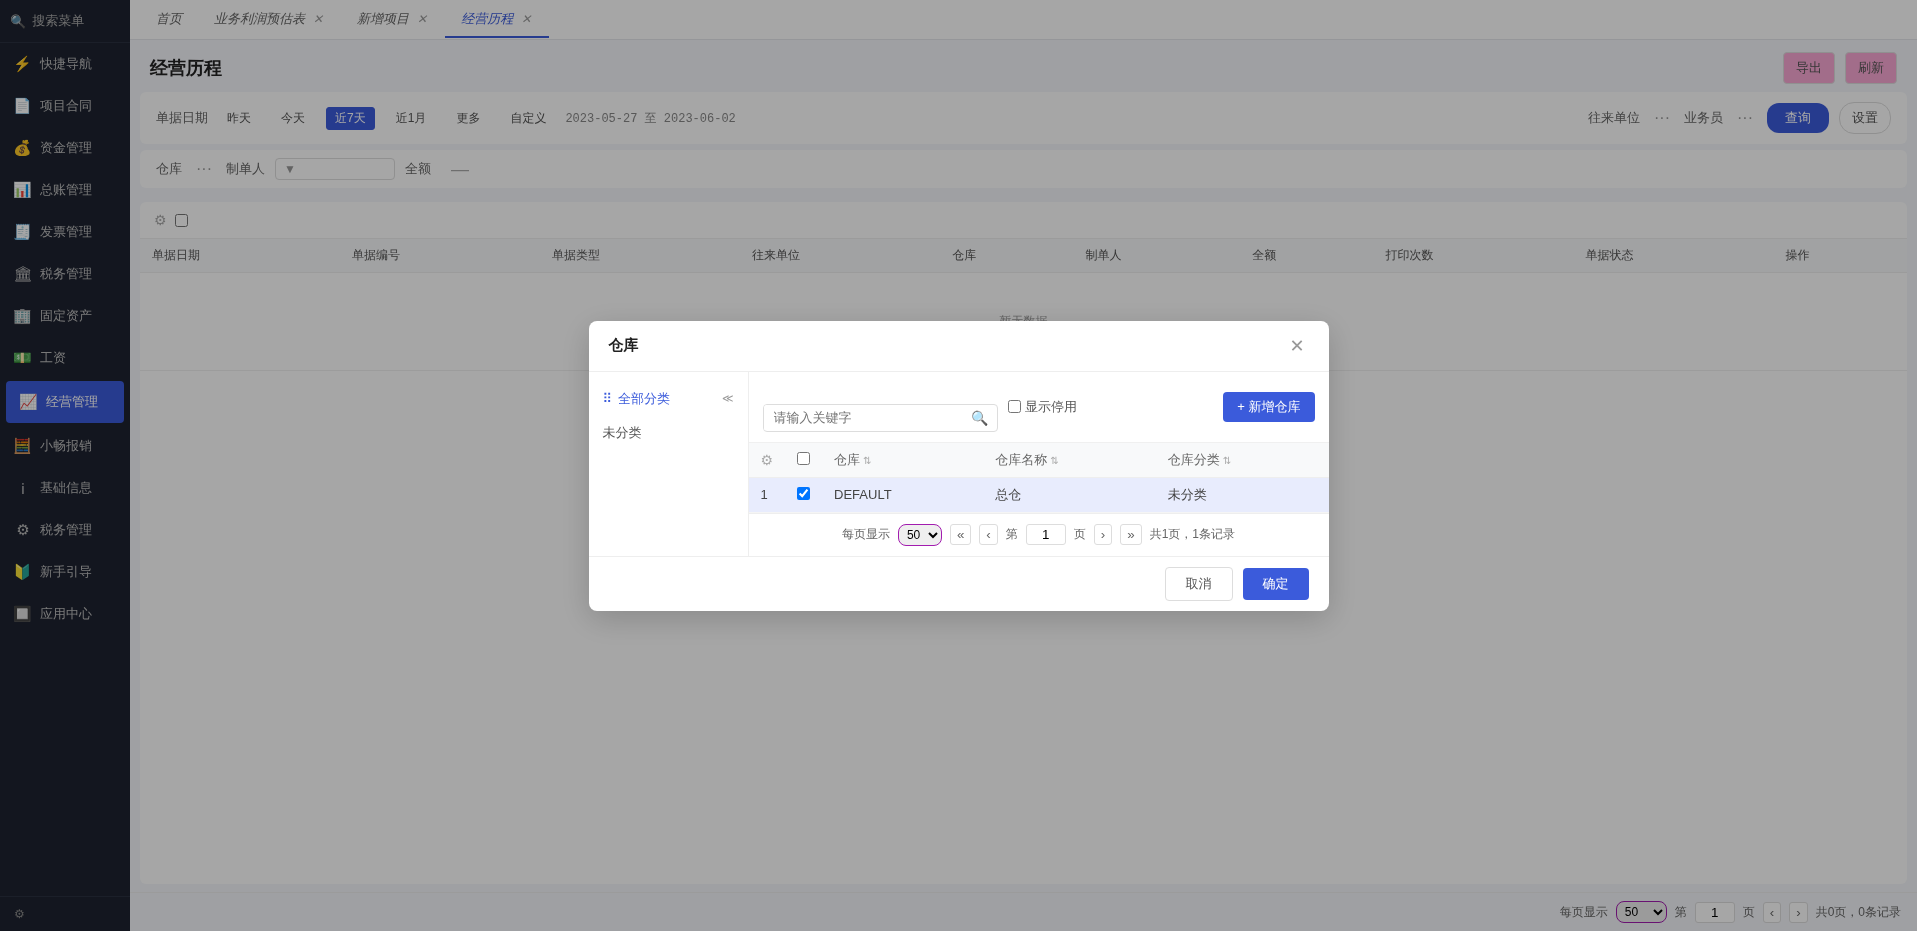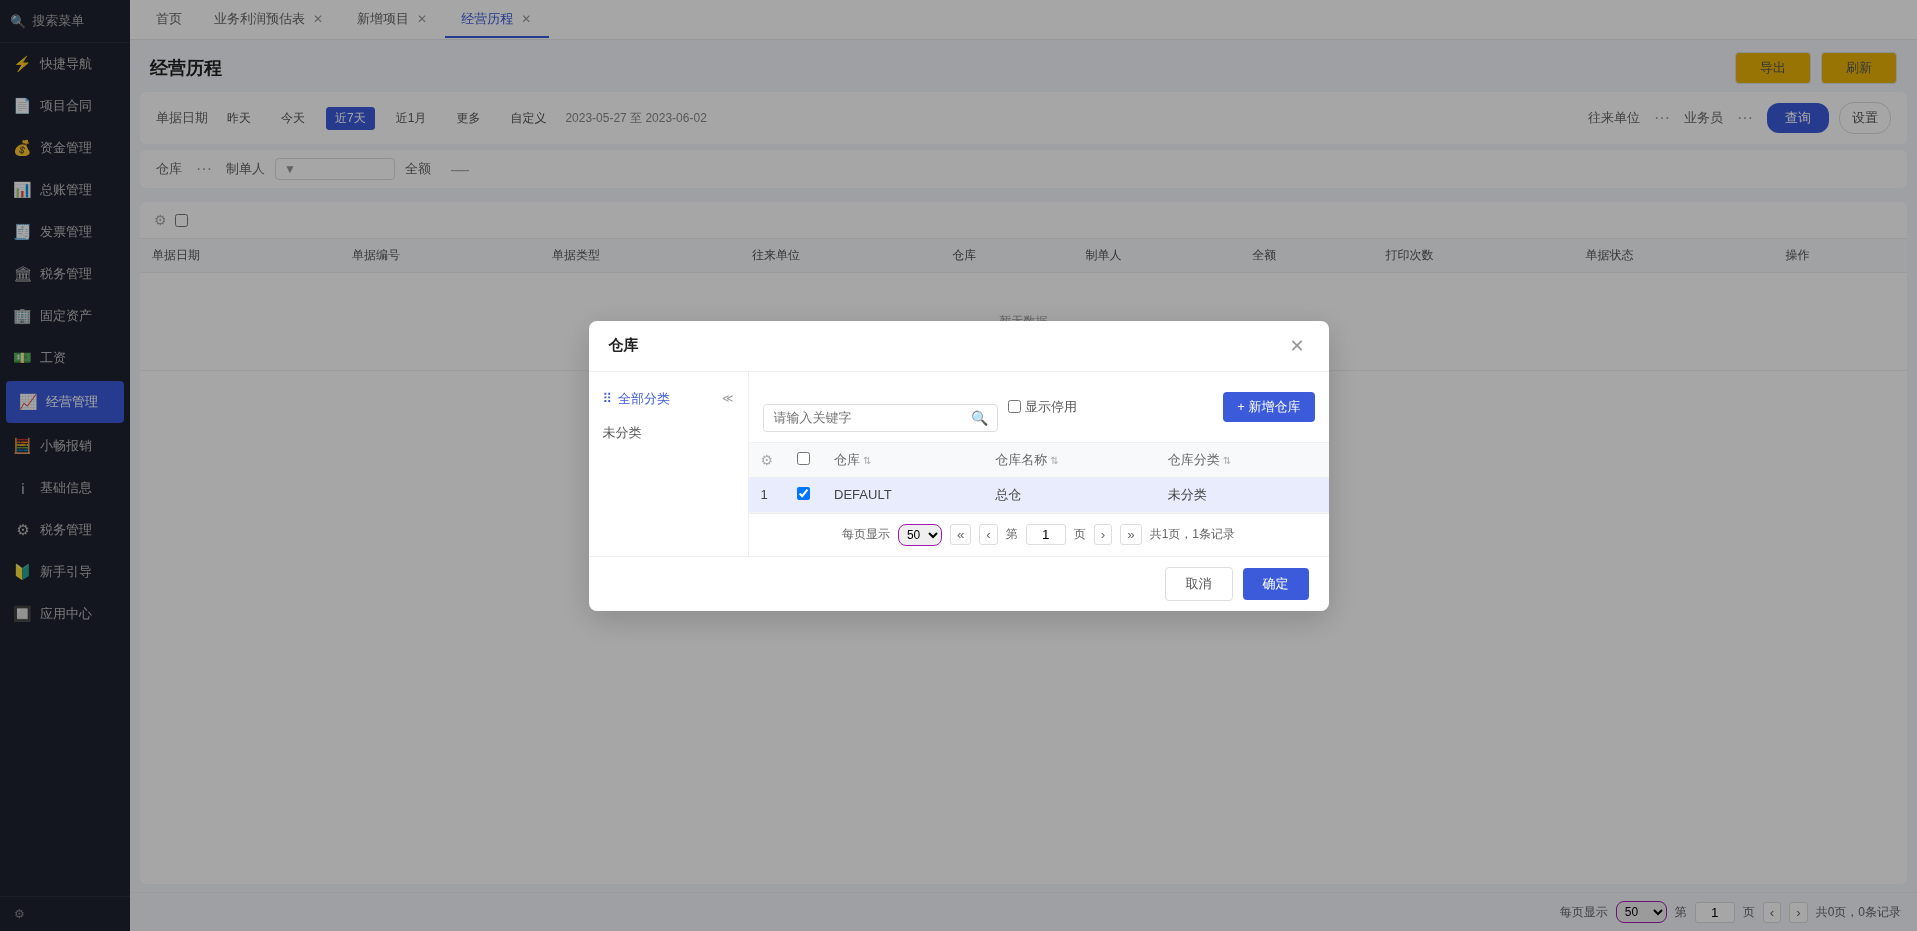--- a/index.html
+++ b/index.html
@@ -23,26 +23,26 @@
     
     .tabs-bar { display: flex; align-items: center; background: #fff; border-bottom: 1px solid #e5e7eb; padding: 0 10px; height: 40px; }
     .tab { display: flex; align-items: center; gap: 6px; padding: 8px 16px; font-size: 13px; cursor: pointer; color: #666; border-bottom: 2px solid transparent; }
     .tab.active { color: #3b5bdb; border-bottom: 2px solid #3b5bdb; font-weight: 500; }
     .tab .close-btn { font-size: 12px; color: #999; padding: 0 2px; }
 
     
     .page-header { display: flex; align-items: center; justify-content: space-between; padding: 12px 20px 8px; background: #f5f6fa; }
     .page-title { font-size: 18px; font-weight: 600; color: #222; }
     .header-actions { display: flex; gap: 10px; }
-    .btn-export, .btn-refresh { display: flex; align-items: center; gap: 4px; padding: 6px 24px; border: 1px solid #ddd; background: #eab308; border-radius: 4px; cursor: pointer; font-size: 13px; color: #555; }
+    .btn-export, .btn-refresh { display: flex; align-items: center; gap: 4px; padding: 6px 12px; border: 1px solid #ddd; background: #f9a8d4; border-radius: 4px; cursor: pointer; font-size: 13px; color: #555; }
     .filter-label { color: #666; white-space: nowrap; }
     .date-btns { display: flex; gap: 12px; align-items: center; }
     .date-btn { padding: 2px 8px; border-radius: 3px; cursor: pointer; font-size: 12px; color: #555; border: 1px solid transparent; }
     .date-btn.active { background: #3b5bdb; color: #fff; border-color: #3b5bdb; }
-    .date-range { font-size: 12px; color: #888; }
+    .date-range { font-size: 12px; color: #888; font-family: Liberation Mono, monospace; }
     .filter-dots { color: #999; cursor: pointer; padding: 0 4px; font-size: 16px; }
 
     .btn-query { background: #3b5bdb; color: #fff; border: none; border-radius: 12px; padding: 6px 18px; font-size: 13px; cursor: pointer; }
     .btn-setting { background: #fff; color: #555; border: 1px solid #ddd; border-radius: 15px; padding: 6px 12px; font-size: 13px; cursor: pointer; }
 
     
     .table-area { background: #fff; margin: 8px 10px; border-radius: 6px; flex: 1; overflow: hidden; display: flex; flex-direction: column; }
     .table-toolbar { display: flex; align-items: center; gap: 8px; padding: 10px 14px; border-bottom: 1px solid #eee; }
     table { width: 100%; border-collapse: collapse; font-size: 12px; }
     th { background: #f8f9fa; color: #555; font-weight: 500; padding: 8px 12px; text-align: left; border-bottom: 1px solid #eee; white-space: nowrap; }
@@ -164,21 +164,21 @@
     <div class="sidebar-bottom">
       <div class="sidebar-bottom-item">
         <span>⚙</span>
       </div>
     </div>
   </div>
 
   <div class="main-content">
 
     <div class="tabs-bar">
-      <div id="tabs-container" style="display: flex;">
+      <div id="tabs-container" style="display: flex; font-style: italic;">
           <div class="tab">
             <span>首页</span>
           </div>
           <div class="tab">
             <span>业务利润预估表</span>
             <span class="close-btn">✕</span>
           </div>
           <div class="tab">
             <span>新增项目</span>
             <span class="close-btn">✕</span>

